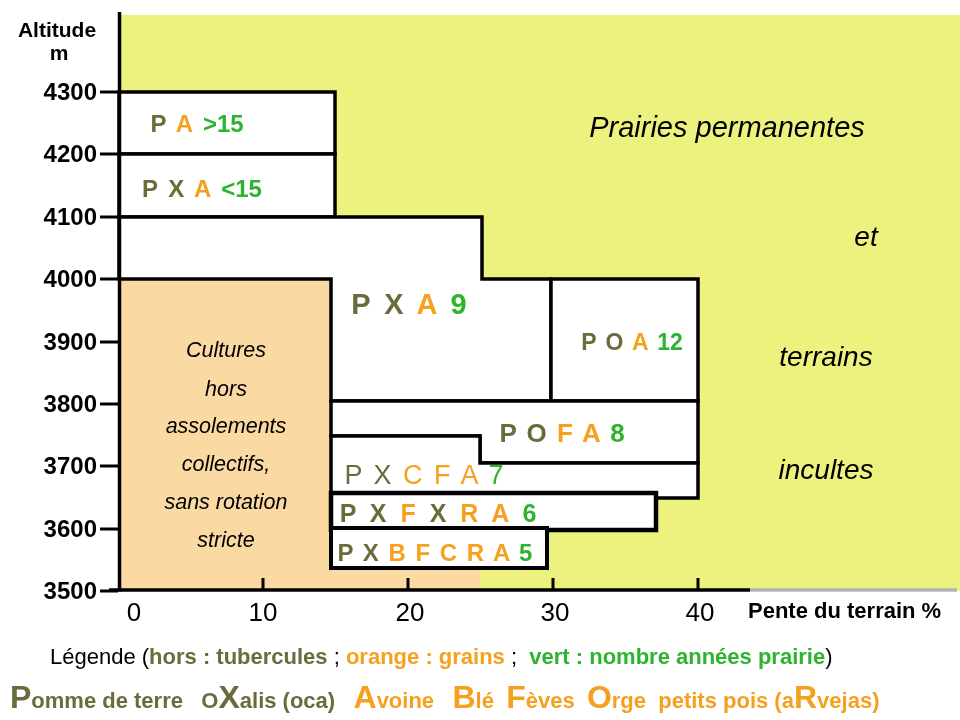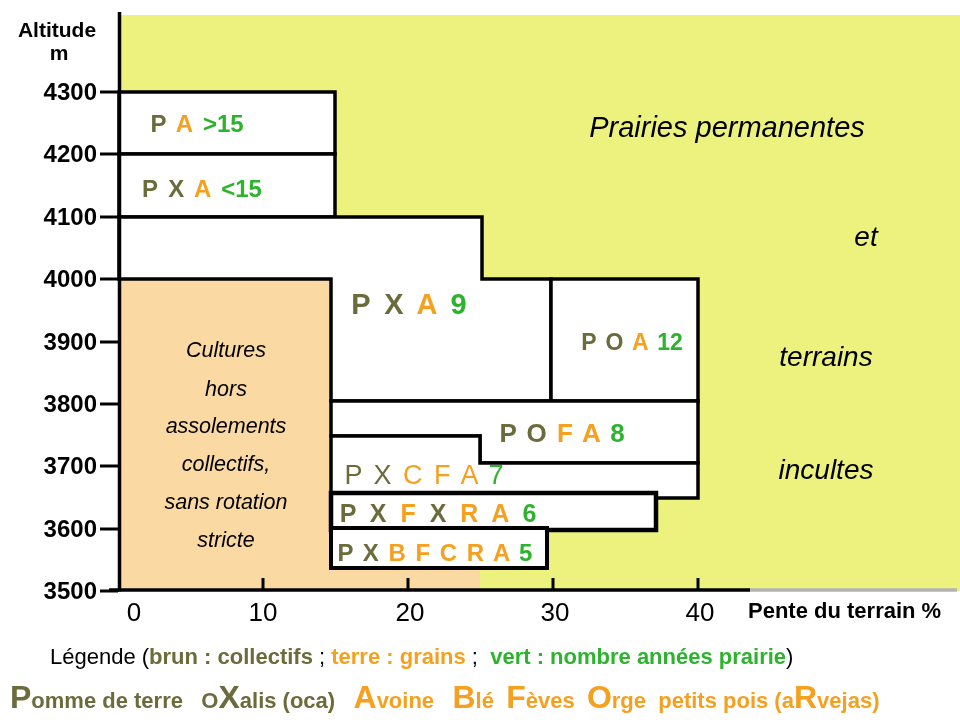--- a/index.html
+++ b/index.html
@@ -120,17 +120,17 @@
     <text x="197" y="120" text-anchor="middle" class="rot" font-size="24"><tspan class="tk-brown">P </tspan><tspan class="tk-orange">A </tspan><tspan class="tk-green">&gt;15</tspan></text>
     <text x="202" y="185" text-anchor="middle" class="rot" font-size="24"><tspan class="tk-brown">P </tspan><tspan class="tk-brown">X </tspan><tspan class="tk-orange">A </tspan><tspan class="tk-green">&lt;15</tspan></text>
     <text x="409" y="302" text-anchor="middle" class="rot ws6" font-size="29"><tspan class="tk-brown">P </tspan><tspan class="tk-brown">X </tspan><tspan class="tk-orange">A </tspan><tspan class="tk-green">9</tspan></text>
     <text x="632" y="338" text-anchor="middle" class="rot ws3" font-size="23"><tspan class="tk-brown">P </tspan><tspan class="tk-brown">O </tspan><tspan class="tk-orange">A </tspan><tspan class="tk-green">12</tspan></text>
     <text x="562" y="430" text-anchor="middle" class="rot ws3" font-size="26"><tspan class="tk-brown">P </tspan><tspan class="tk-brown">O </tspan><tspan class="tk-orange">F </tspan><tspan class="tk-orange">A </tspan><tspan class="tk-green">8</tspan></text>
     <text x="424" y="472" text-anchor="middle" class="rot w4" font-size="27"><tspan class="tk-brown">P </tspan><tspan class="tk-brown">X </tspan><tspan class="tk-orange">C </tspan><tspan class="tk-orange">F </tspan><tspan class="tk-orange">A </tspan><tspan class="tk-green">7</tspan></text>
     <text x="438" y="510" text-anchor="middle" class="rot w8 ws7" font-size="25"><tspan class="tk-brown">P </tspan><tspan class="tk-brown">X </tspan><tspan class="tk-orange">F </tspan><tspan class="tk-brown">X </tspan><tspan class="tk-orange">R </tspan><tspan class="tk-orange">A </tspan><tspan class="tk-green">6</tspan></text>
     <text x="435" y="549" text-anchor="middle" class="rot w6 ws3" font-size="24"><tspan class="tk-brown">P </tspan><tspan class="tk-brown">X </tspan><tspan class="tk-orange">B </tspan><tspan class="tk-orange">F </tspan><tspan class="tk-orange">C </tspan><tspan class="tk-orange">R </tspan><tspan class="tk-orange">A </tspan><tspan class="tk-green">5</tspan></text>
   </svg>
 
-  <div class="legend-line"><span>Légende (</span><span class="tk-brown bold">brun : collectifs</span><span> ; </span><span class="tk-orange bold">terre : grains</span><span> ;  </span><span class="tk-green bold">vert : nombre années prairie</span><span>)</span></div>
+  <div class="legend-line"><span>Légende (</span><span class="tk-brown bold">hors : tubercules</span><span> ; </span><span class="tk-orange bold">orange : grains</span><span> ;  </span><span class="tk-green bold">vert : nombre années prairie</span><span>)</span></div>
 
   <div class="crops-line"><span class="tk-brown bold big">P</span><span class="tk-brown bold">omme de terre</span><span>   </span><span class="tk-brown bold">O</span><span class="tk-brown bold big">X</span><span class="tk-brown bold">alis (</span><span class="tk-brown bold it">oca</span><span class="tk-brown bold">)</span><span>   </span><span class="tk-orange bold big">A</span><span class="tk-orange bold">voine</span><span>   </span><span class="tk-orange bold big">B</span><span class="tk-orange bold">lé</span><span>  </span><span class="tk-orange bold big">F</span><span class="tk-orange bold">èves</span><span>  </span><span class="tk-orange bold big">O</span><span class="tk-orange bold">rge</span><span>  </span><span class="tk-orange bold">petits pois (</span><span class="tk-orange bold it">a</span><span class="tk-orange bold big it">R</span><span class="tk-orange bold it">vejas</span><span class="tk-orange bold">)</span></div>
 
 </div>
 
 </body></html>

